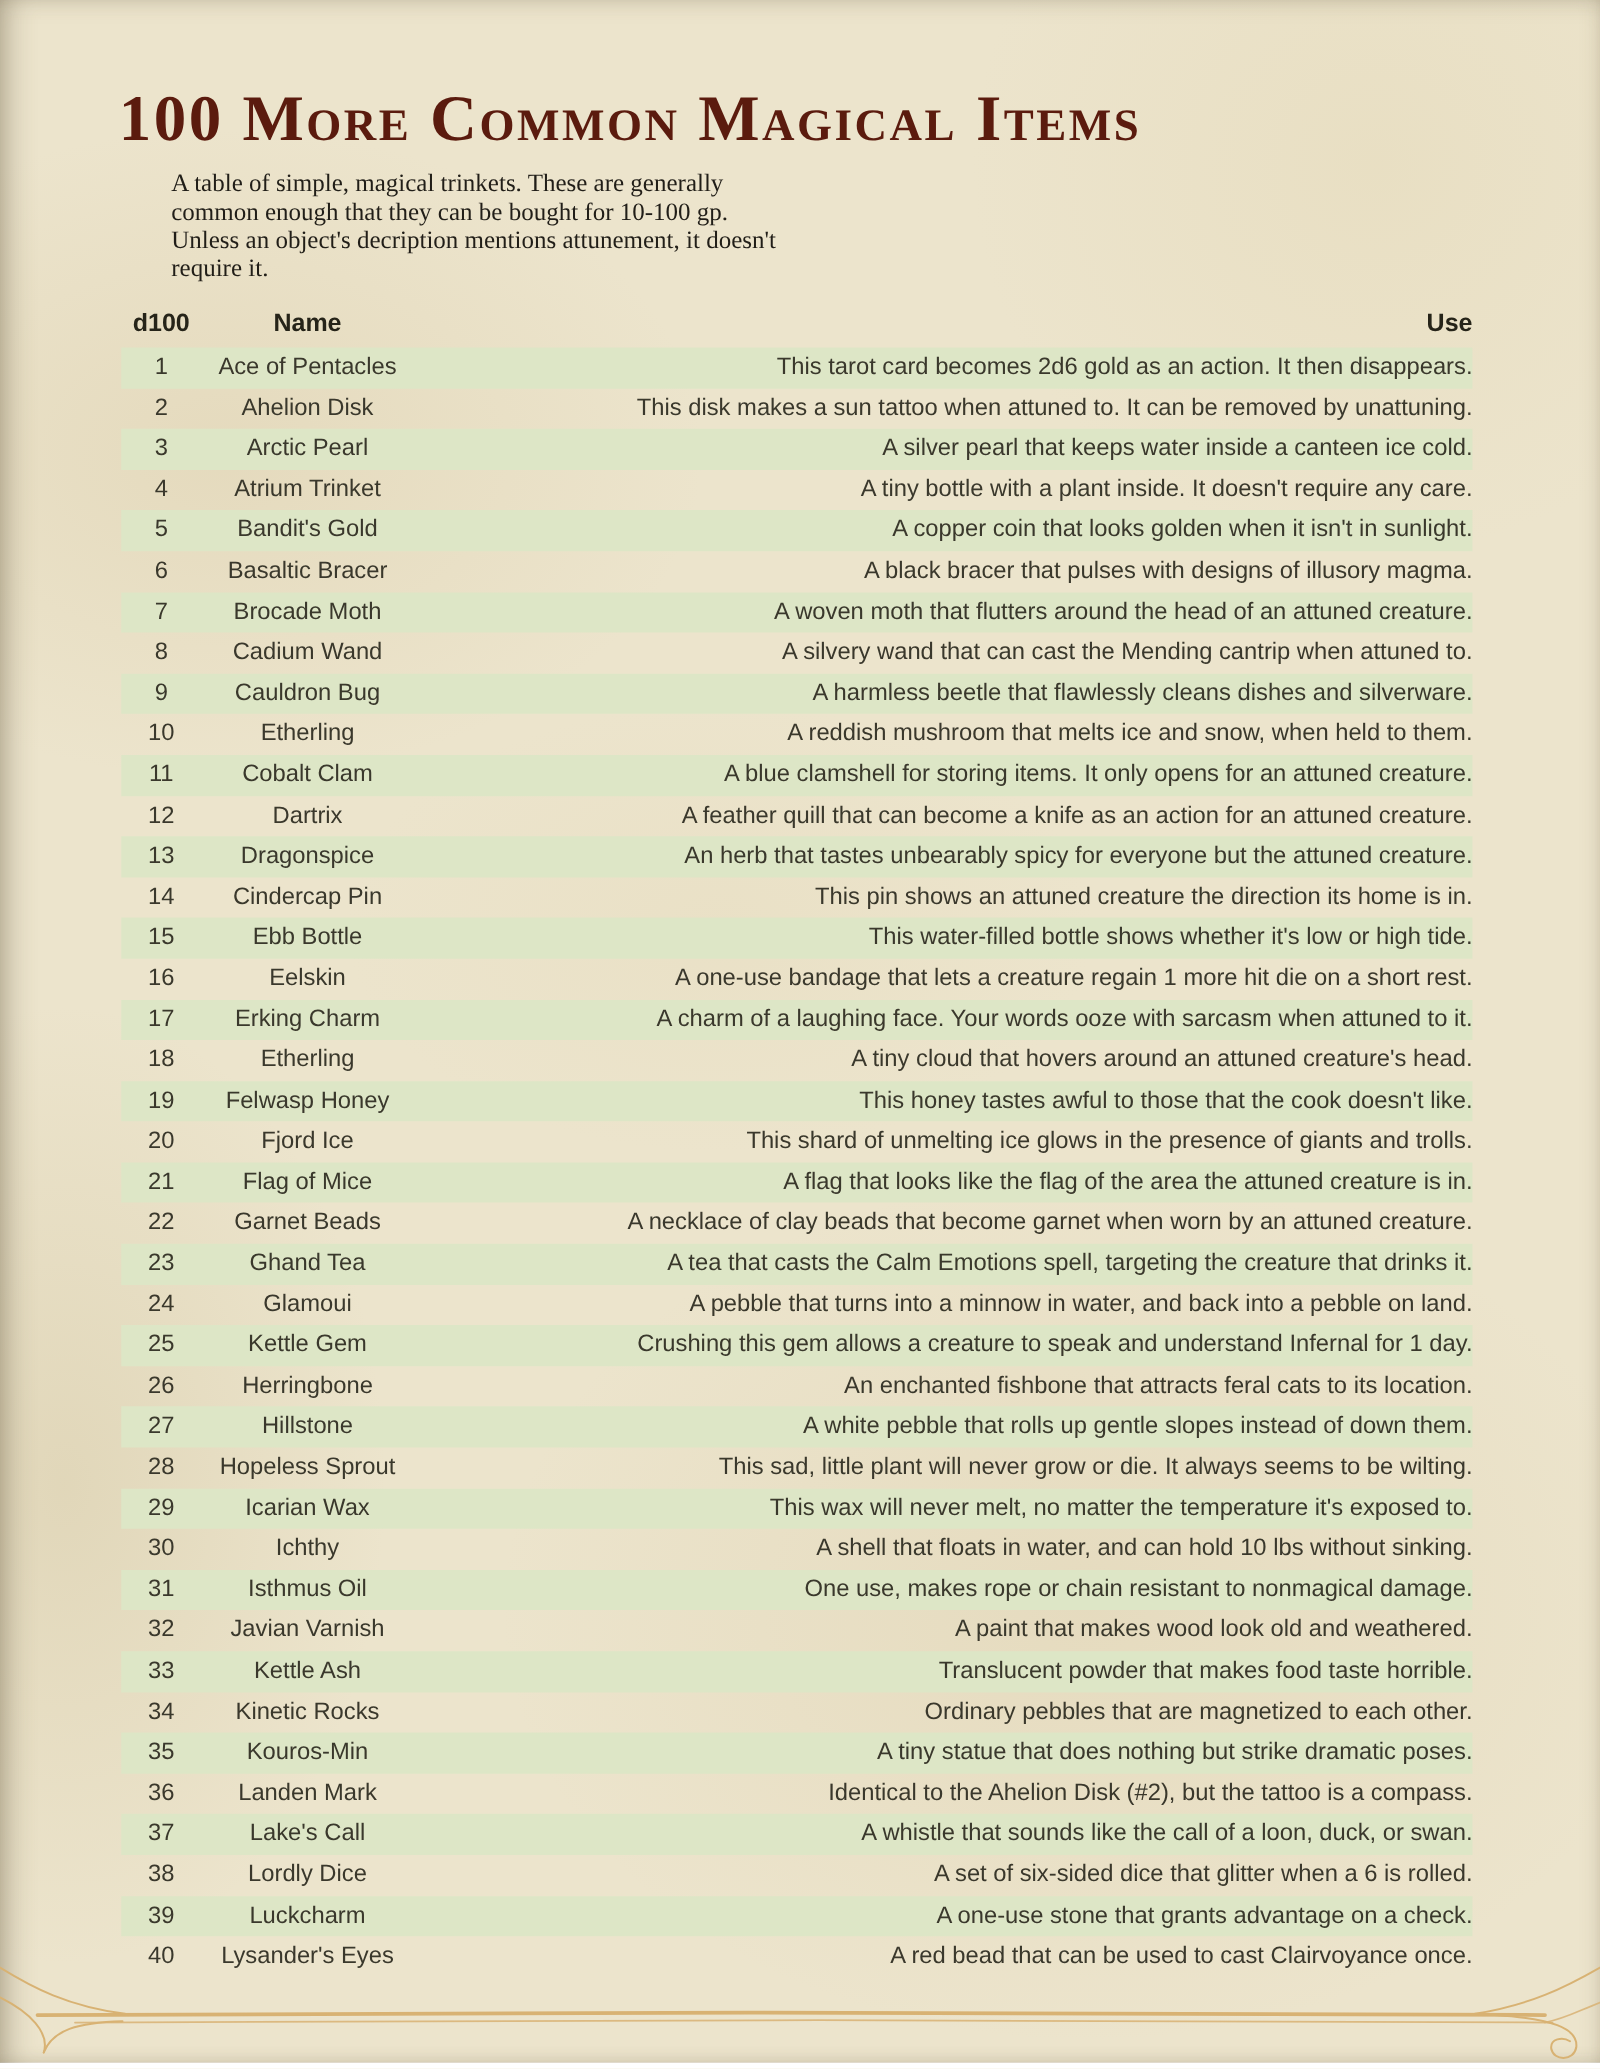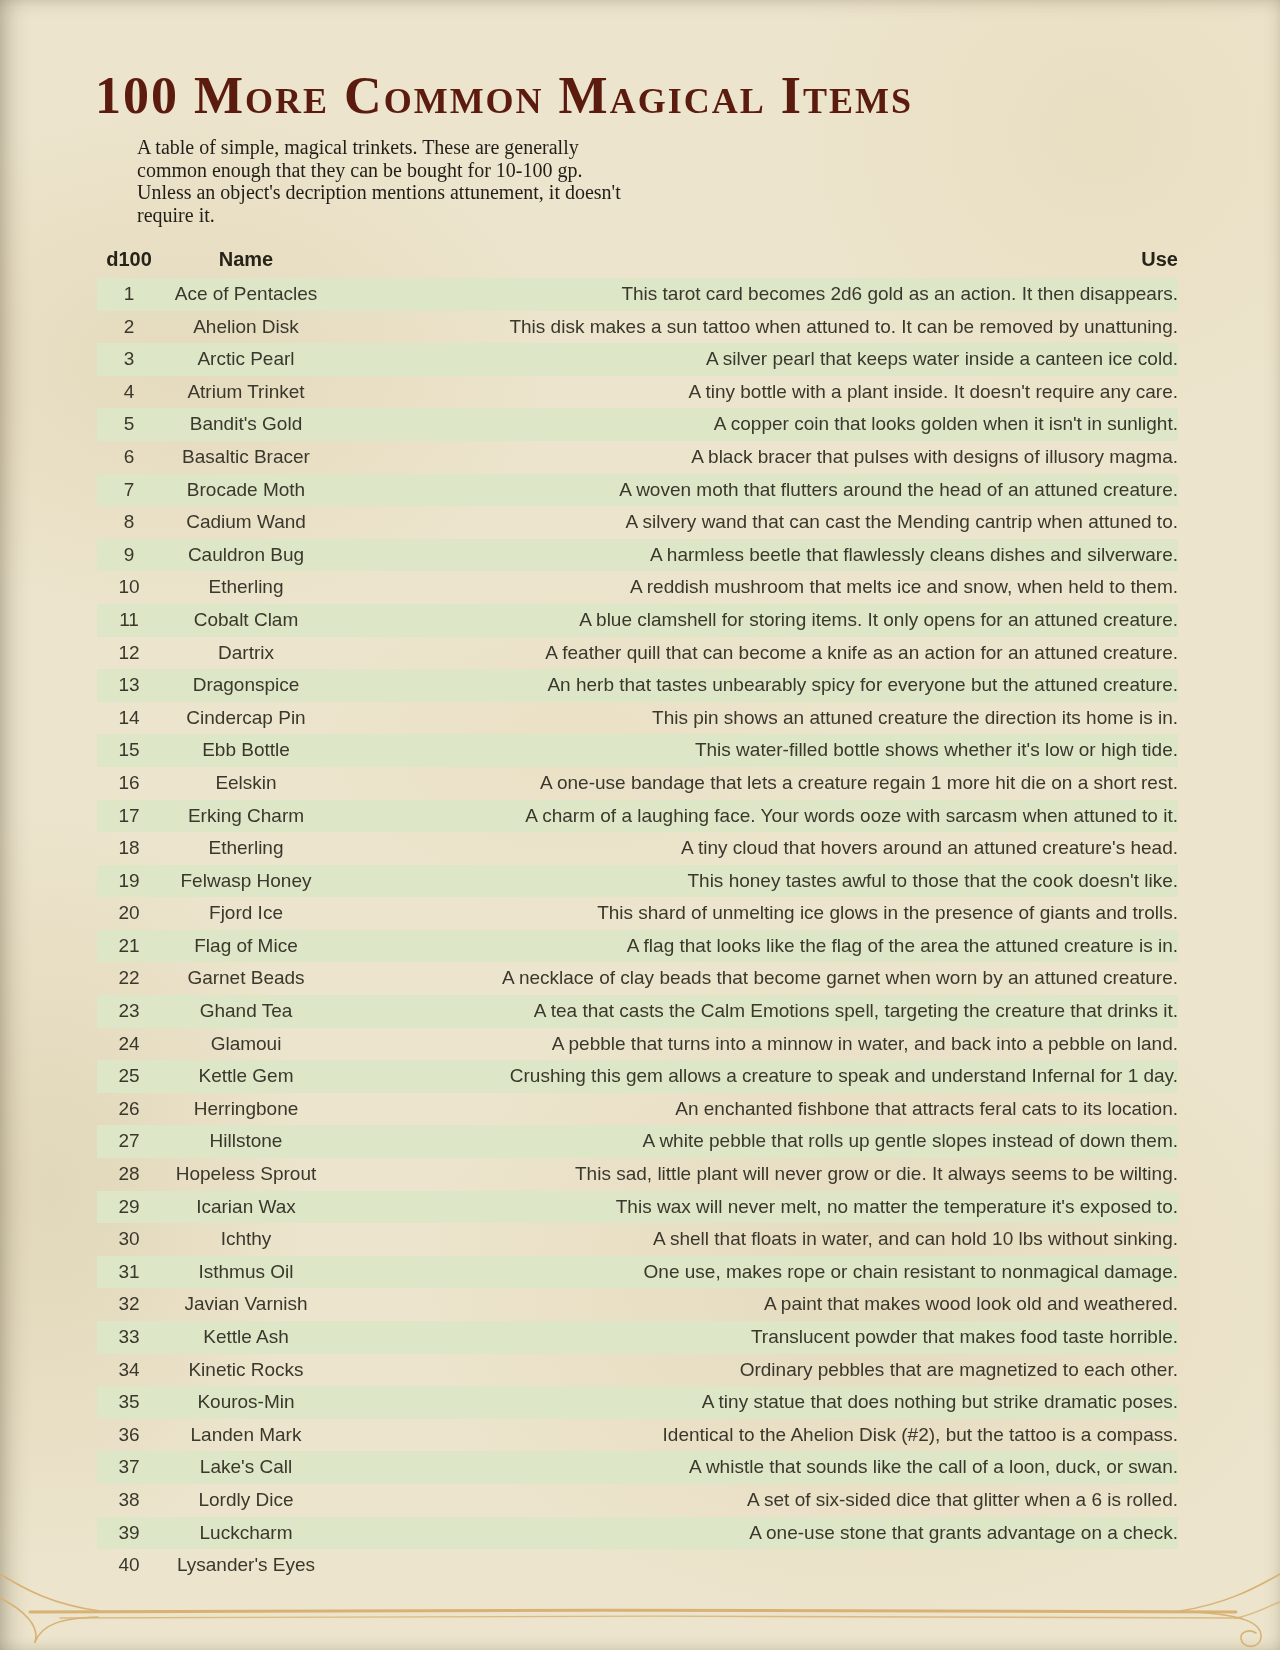--- a/index.html
+++ b/index.html
@@ -266,20 +266,21 @@
           <div class="c3">A set of six-sided dice that glitter when a 6 is rolled.</div>
         </div>
         <div class="row green gap">
           <div class="c1">39</div>
           <div class="c2">Luckcharm</div>
           <div class="c3">A one-use stone that grants advantage on a check.</div>
         </div>
         <div class="row plain">
           <div class="c1">40</div>
           <div class="c2">Lysander's Eyes</div>
+          <div class="c3">A red bead that can be used to cast Clairvoyance once.</div>
         </div>
       </div>
   </div>
 
   <svg class="flourish" viewBox="0 0 1280 95">
     <g fill="none" stroke="#d8b273" stroke-linecap="round">
       <path d="M 30 52 C 400 49.5 880 49.5 1236 52" stroke-width="3"></path>
       <path d="M 60 58 C 400 55.5 900 55.5 1242 58" stroke-width="1.4" opacity="0.85"></path>
       <path d="M 0 14 C 26 30 54 45 100 51" stroke-width="1.6"></path>
       <path d="M 0 38 C 24 50 40 66 35 82" stroke-width="1.6"></path>

